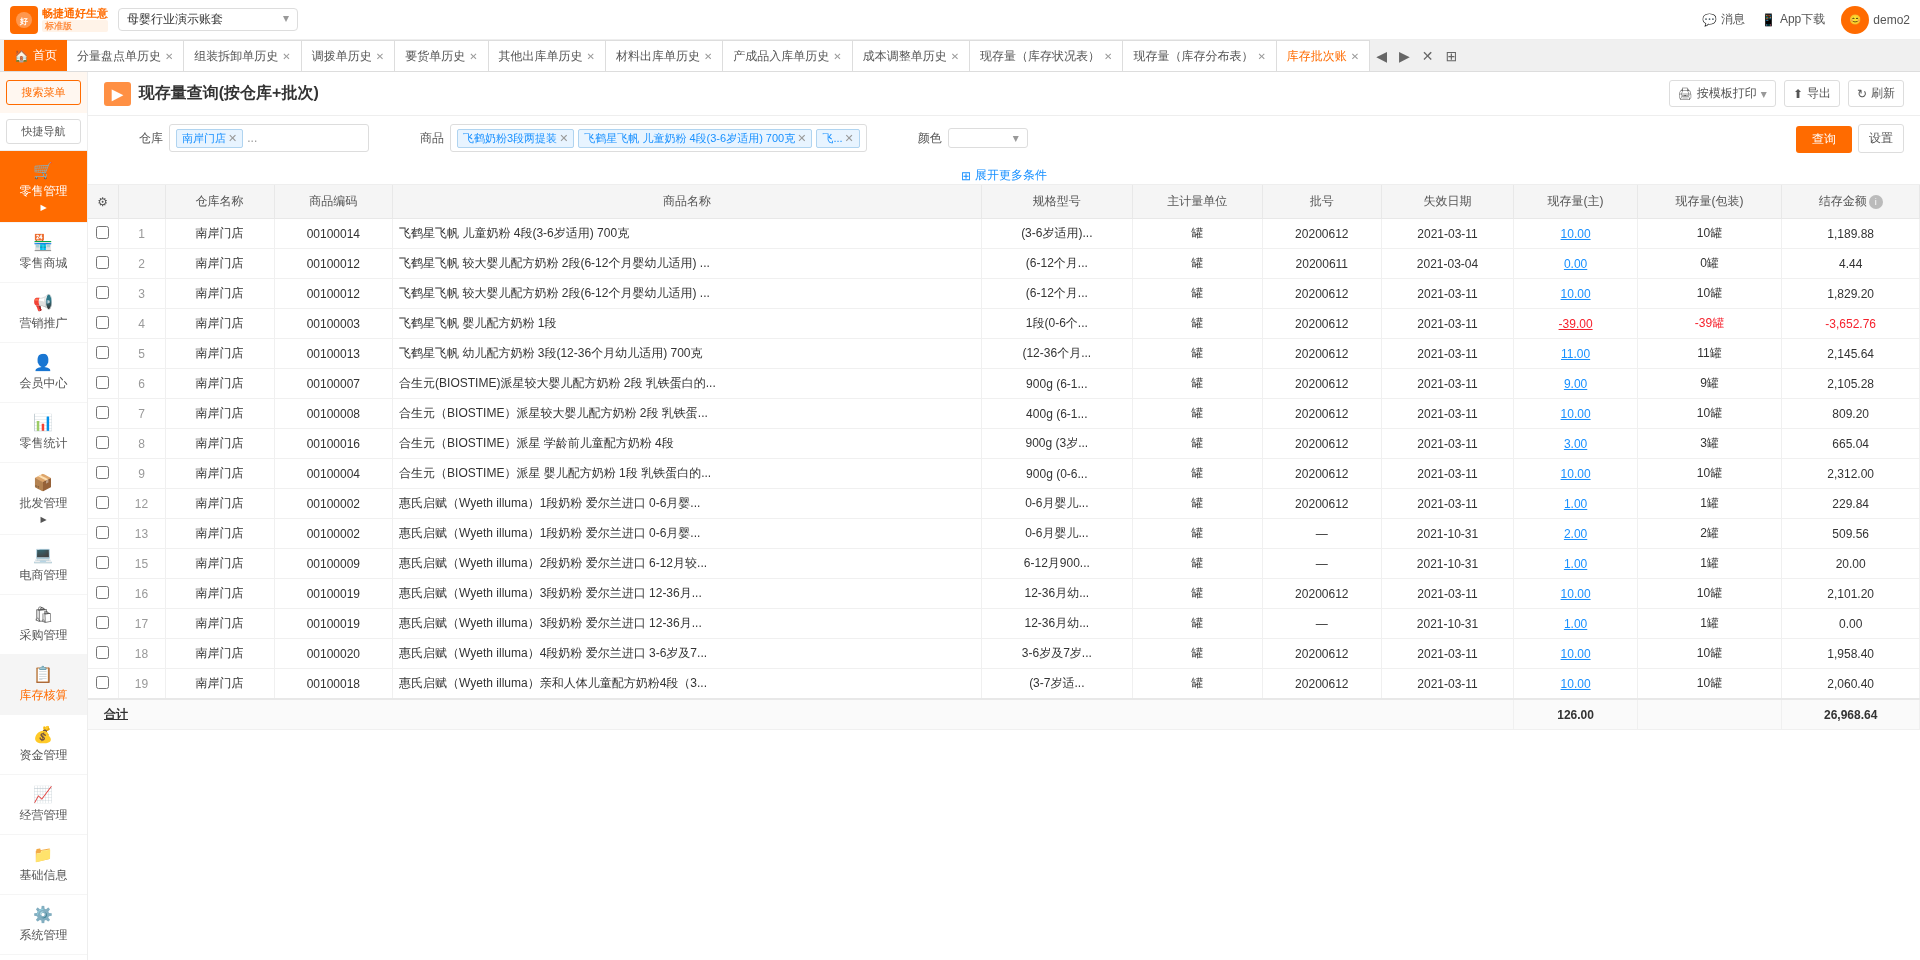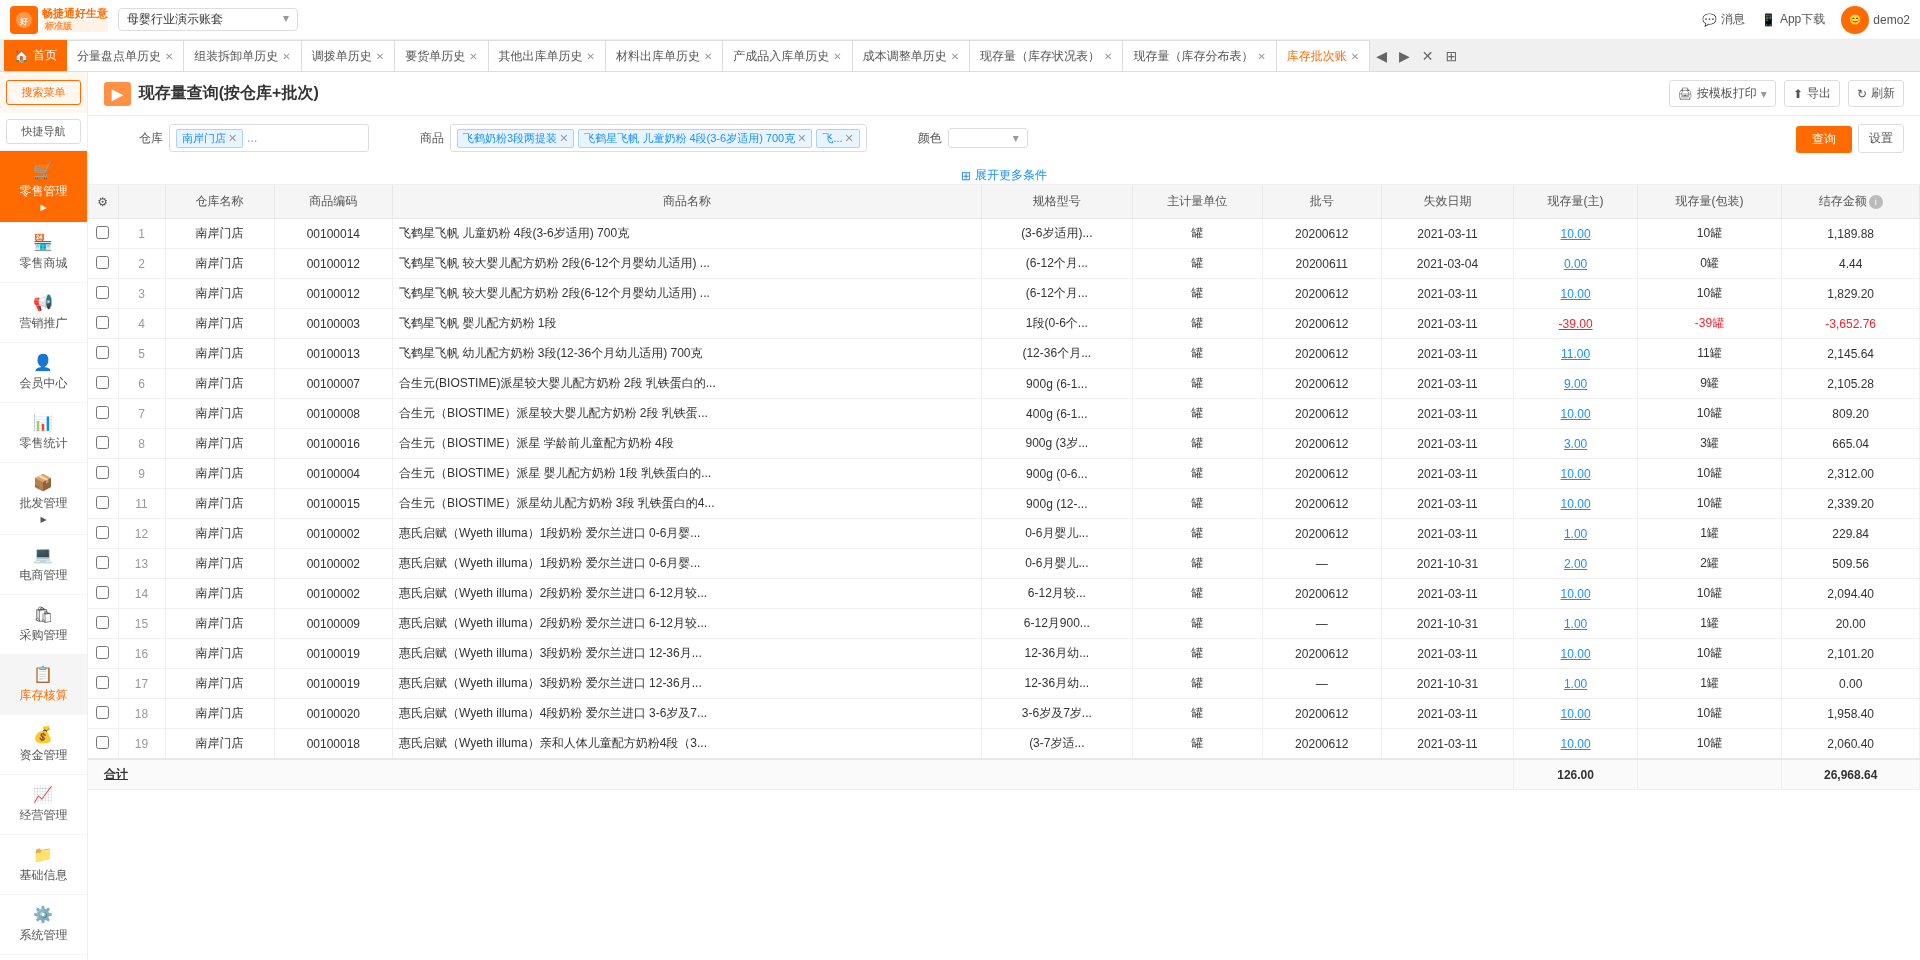--- a/index.html
+++ b/index.html
@@ -487,34 +487,20 @@
     <td>900g (0-6...</td>
     <td>罐</td>
     <td>20200612</td>
     <td>2021-03-11</td>
     <td class=""><span class="td-link ">10.00</span></td>
     <td class="">10罐</td>
     <td class="">2,312.00</td>
   </tr>
             <tr>
     <td><input type="checkbox" style=""></td>
-    <td class="row-num">11</td>
-    <td>南岸门店</td>
-    <td>00100015</td>
-    <td class="td-left">合生元（BIOSTIME）派星幼儿配方奶粉 3段 乳铁蛋白的4...</td>
-    <td>900g (12-...</td>
-    <td>罐</td>
-    <td>20200612</td>
-    <td>2021-03-11</td>
-    <td class=""><span class="td-link ">10.00</span></td>
-    <td class="">10罐</td>
-    <td class="">2,339.20</td>
-  </tr>
-            <tr>
-    <td><input type="checkbox" style=""></td>
     <td class="row-num">12</td>
     <td>南岸门店</td>
     <td>00100002</td>
     <td class="td-left">惠氏启赋（Wyeth illuma）1段奶粉 爱尔兰进口 0-6月婴...</td>
     <td>0-6月婴儿...</td>
     <td>罐</td>
     <td>20200612</td>
     <td>2021-03-11</td>
     <td class=""><span class="td-link ">1.00</span></td>
     <td class="">1罐</td>
@@ -526,34 +512,20 @@
     <td>南岸门店</td>
     <td>00100002</td>
     <td class="td-left">惠氏启赋（Wyeth illuma）1段奶粉 爱尔兰进口 0-6月婴...</td>
     <td>0-6月婴儿...</td>
     <td>罐</td>
     <td>—</td>
     <td>2021-10-31</td>
     <td class=""><span class="td-link ">2.00</span></td>
     <td class="">2罐</td>
     <td class="">509.56</td>
-  </tr>
-            <tr>
-    <td><input type="checkbox" style=""></td>
-    <td class="row-num">14</td>
-    <td>南岸门店</td>
-    <td>00100002</td>
-    <td class="td-left">惠氏启赋（Wyeth illuma）2段奶粉 爱尔兰进口 6-12月较...</td>
-    <td>6-12月较...</td>
-    <td>罐</td>
-    <td>20200612</td>
-    <td>2021-03-11</td>
-    <td class=""><span class="td-link ">10.00</span></td>
-    <td class="">10罐</td>
-    <td class="">2,094.40</td>
   </tr>
             <tr>
     <td><input type="checkbox" style=""></td>
     <td class="row-num">15</td>
     <td>南岸门店</td>
     <td>00100009</td>
     <td class="td-left">惠氏启赋（Wyeth illuma）2段奶粉 爱尔兰进口 6-12月较...</td>
     <td>6-12月900...</td>
     <td>罐</td>
     <td>—</td>

